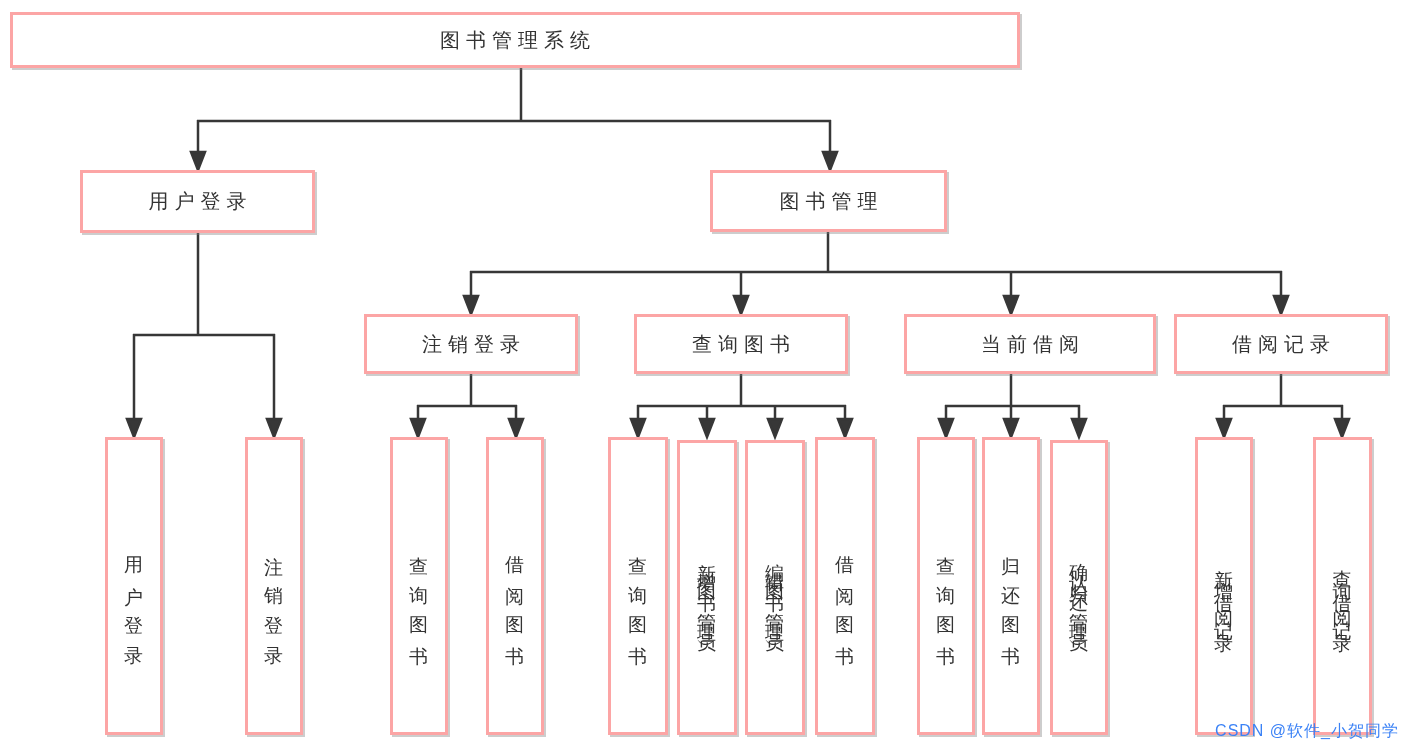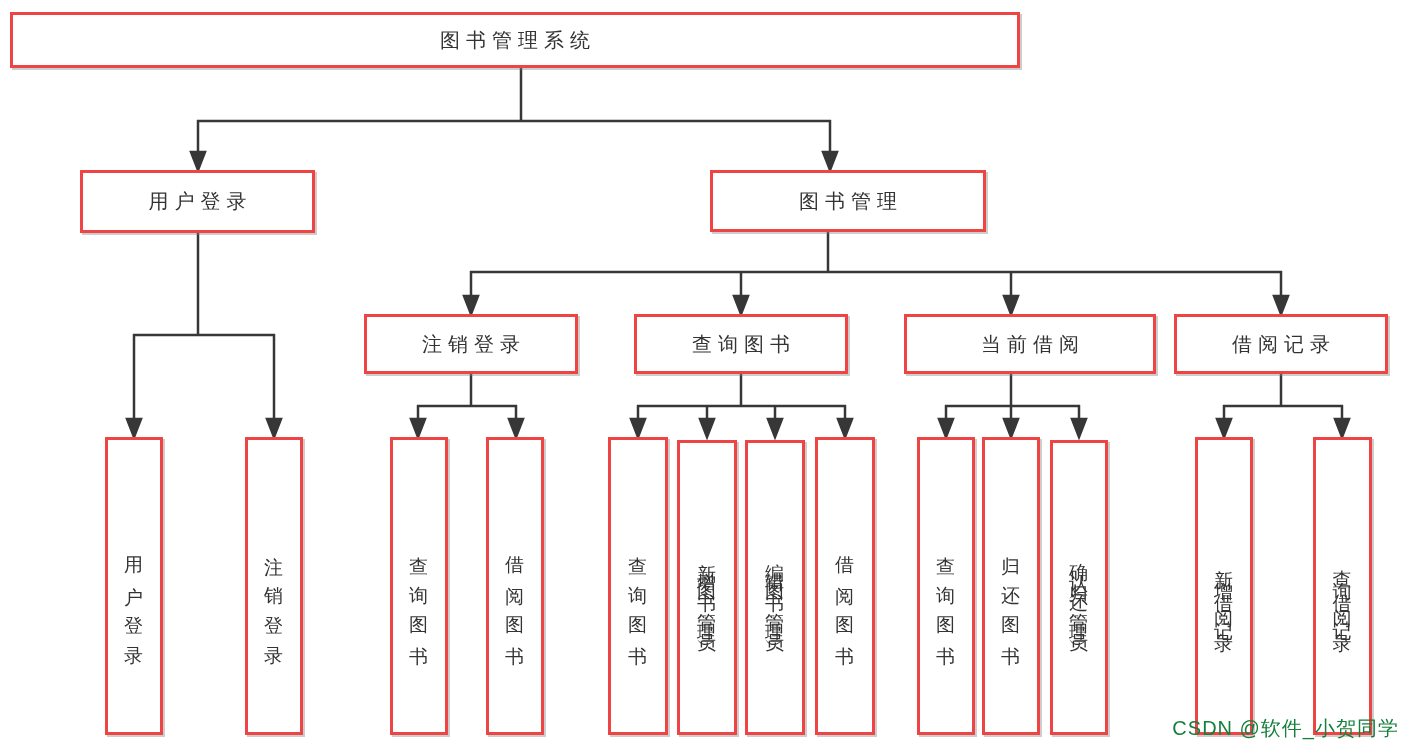--- a/index.html
+++ b/index.html
@@ -3,34 +3,34 @@
 <meta charset="utf-8">
 <style>
   html,body{margin:0;padding:0;background:#ffffff;}
   .canvas{
     position:relative;width:1405px;height:747px;background:#ffffff;
     font-family:"Liberation Sans",sans-serif;color:#333333;overflow:hidden;
   }
   .connectors{position:absolute;left:0;top:0;}
   .box{
     position:absolute;box-sizing:border-box;background:#ffffff;
-    border:3px solid #ef4444;display:flex;align-items:center;justify-content:center;
+    border:3px solid #fca5a5;display:flex;align-items:center;justify-content:center;
     box-shadow:2px 2px 0 rgba(130,130,130,0.40);
   }
   .h-label{font-size:20px;letter-spacing:6px;text-indent:6px;color:#333333;white-space:nowrap;}
   .v-text{
     writing-mode:vertical-rl;text-orientation:mixed;line-height:1;
     font-size:19px;color:#333333;position:relative;
   }
   .ls30{letter-spacing:30px;top:15px;}
   .ls13{letter-spacing:13px;top:7px;}
   .ls10{letter-spacing:10px;top:5px;}
   .watermark{
-    position:absolute;right:6px;bottom:5px;font-size:20px;letter-spacing:1px;
-    color:#15803d;white-space:nowrap;
+    position:absolute;right:6px;bottom:5px;font-size:16px;letter-spacing:1px;
+    color:#3b82f6;white-space:nowrap;
   }
 </style>
 </head>
 <body>
 
 <div class="canvas">
 
   <svg class="connectors" width="1405" height="747" viewBox="0 0 1405 747">
     <g stroke="#373737" stroke-width="2.5" fill="#373737">
 
@@ -109,21 +109,21 @@
     </g>
   </svg>
 
   <div class="box" style="left:10px;top:12px;width:1010px;height:56px">
     <span class="h-label">图书管理系统</span>
   </div>
 
   <div class="box" style="left:80px;top:170px;width:235px;height:63px">
     <span class="h-label">用户登录</span>
   </div>
-  <div class="box" style="left:710px;top:170px;width:276px;height:62px">
+  <div class="box" style="left:710px;top:170px;width:237px;height:62px">
     <span class="h-label">图书管理</span>
   </div>
 
   <div class="box" style="left:364px;top:314px;width:214px;height:60px">
     <span class="h-label">注销登录</span>
   </div>
   <div class="box" style="left:634px;top:314px;width:214px;height:60px">
     <span class="h-label">查询图书</span>
   </div>
   <div class="box" style="left:904px;top:314px;width:252px;height:60px">

